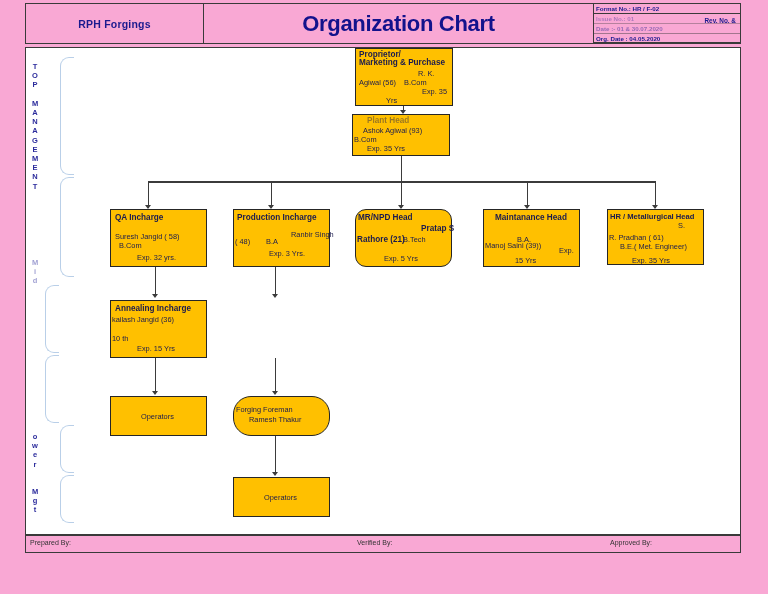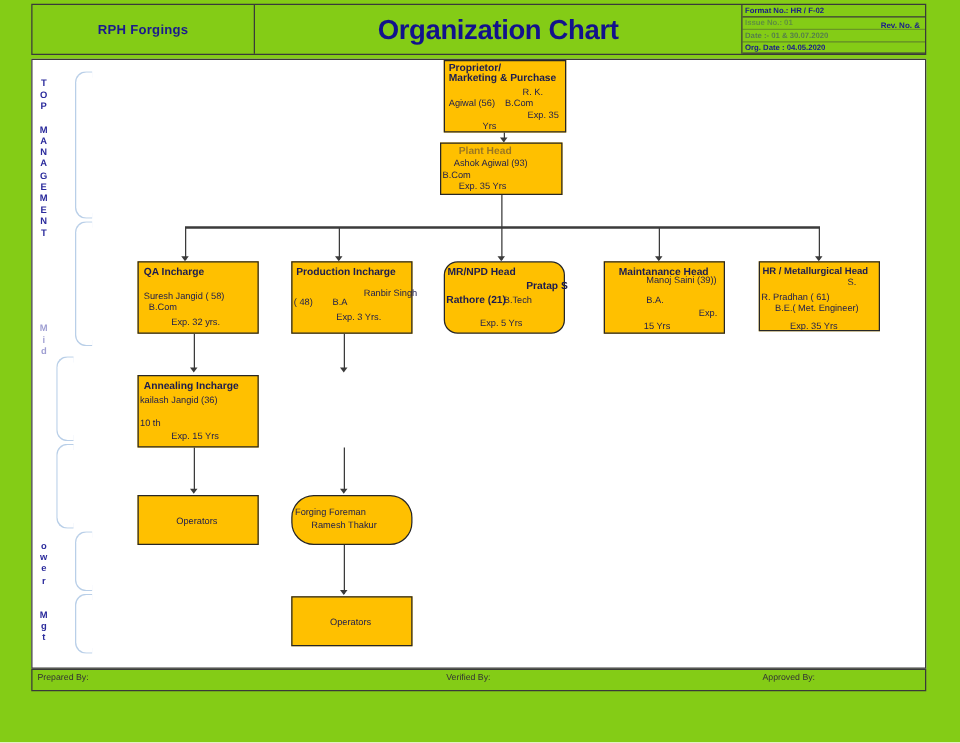--- a/index.html
+++ b/index.html
@@ -2,21 +2,21 @@
 <html><head>
 <meta charset="utf-8">
 <style>
   html,body{margin:0;padding:0;background:#ffffff;}
   body{
     width:768px;height:594px;
     font-family:"Liberation Sans",sans-serif;
     color:#1a1a6e;
     overflow:hidden;
   }
-  #sheet{position:relative;width:768px;height:594px;background:#84cc16;}
+  #sheet{position:relative;width:768px;height:594px;background:#f9a8d4;}
 
   
   .hdr{position:absolute;left:25px;top:3px;width:716px;height:41px;
        border:1.5px solid #3a3a3a;box-sizing:border-box;display:flex;}
   .hdr-cell{box-sizing:border-box;display:flex;align-items:center;justify-content:center;}
   .hdr-company{width:178px;border-right:1.5px solid #3a3a3a;
        font-size:10.5px;font-weight:bold;color:#1a1a8e;letter-spacing:.2px;}
   .hdr-title{flex:1;border-right:1.5px solid #3a3a3a;}
   .hdr-title span{font-size:22px;font-weight:bold;color:#12128c;letter-spacing:-.3px;}
   .hdr-meta{width:146px;display:flex;flex-direction:column;}
@@ -176,21 +176,21 @@
   <div class="box" style="left:355px;top:209px;width:97px;height:58px;border-radius:11px;">
     <div class="t ttl" style="left:2px;top:3px;">MR/NPD Head</div>
     <div class="t ttl" style="left:55px;top:14px;padding-left:10px;">Pratap S</div>
     <div class="t ttl" style="left:1px;top:25px;">Rathore (21)</div>
     <div class="t" style="left:47px;top:25px;">B.Tech</div>
     <div class="t" style="left:28px;top:44px;">Exp. 5 Yrs</div>
   </div>
 
   <div class="box" style="left:483px;top:209px;width:97px;height:58px;">
     <div class="t ttl" style="left:11px;top:3px;">Maintanance Head</div>
-    <div class="t" style="left:1px;top:9px;margin-left:32px;">Manoj Saini  (39))</div>
+    <div class="t" style="left:1px;top:31px;">Manoj Saini  (39))</div>
     <div class="t" style="left:33px;top:25px;">B.A.</div>
     <div class="t" style="left:75px;top:36px;">Exp.</div>
     <div class="t" style="left:31px;top:46px;">15 Yrs</div>
   </div>
 
   <div class="box" style="left:607px;top:209px;width:97px;height:56px;">
     <div class="t ttl" style="left:2px;top:2px;font-size:7.6px;">HR / Metallurgical Head</div>
     <div class="t" style="left:70px;top:11px;">S.</div>
     <div class="t" style="left:1px;top:23px;">R. Pradhan ( 61)</div>
     <div class="t" style="left:12px;top:32px;">B.E.( Met. Engineer)</div>

